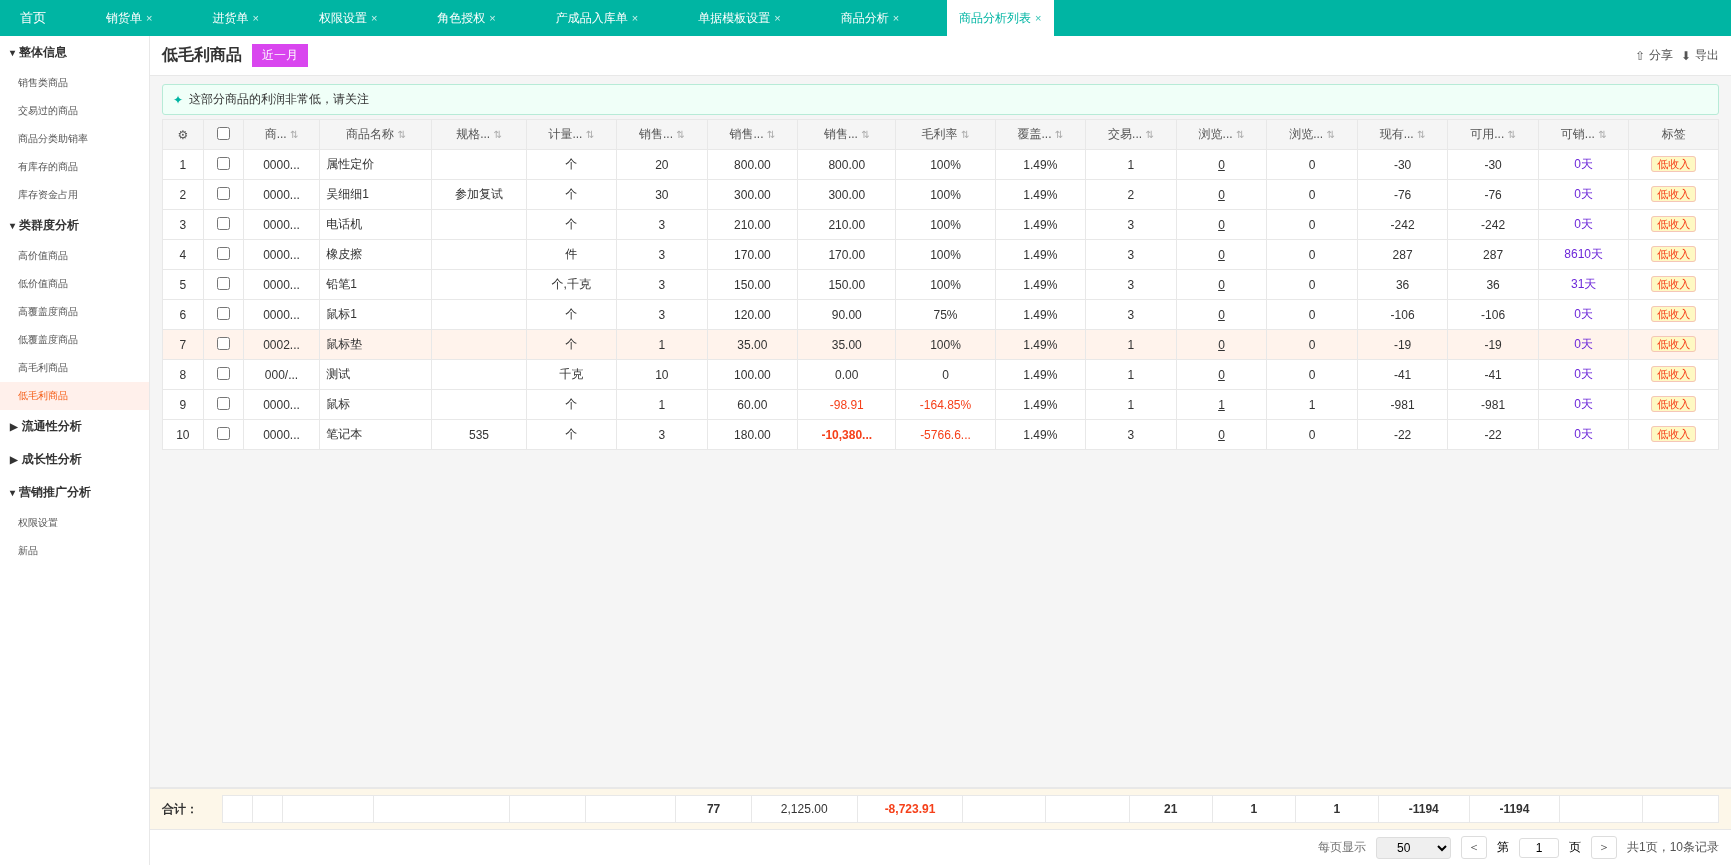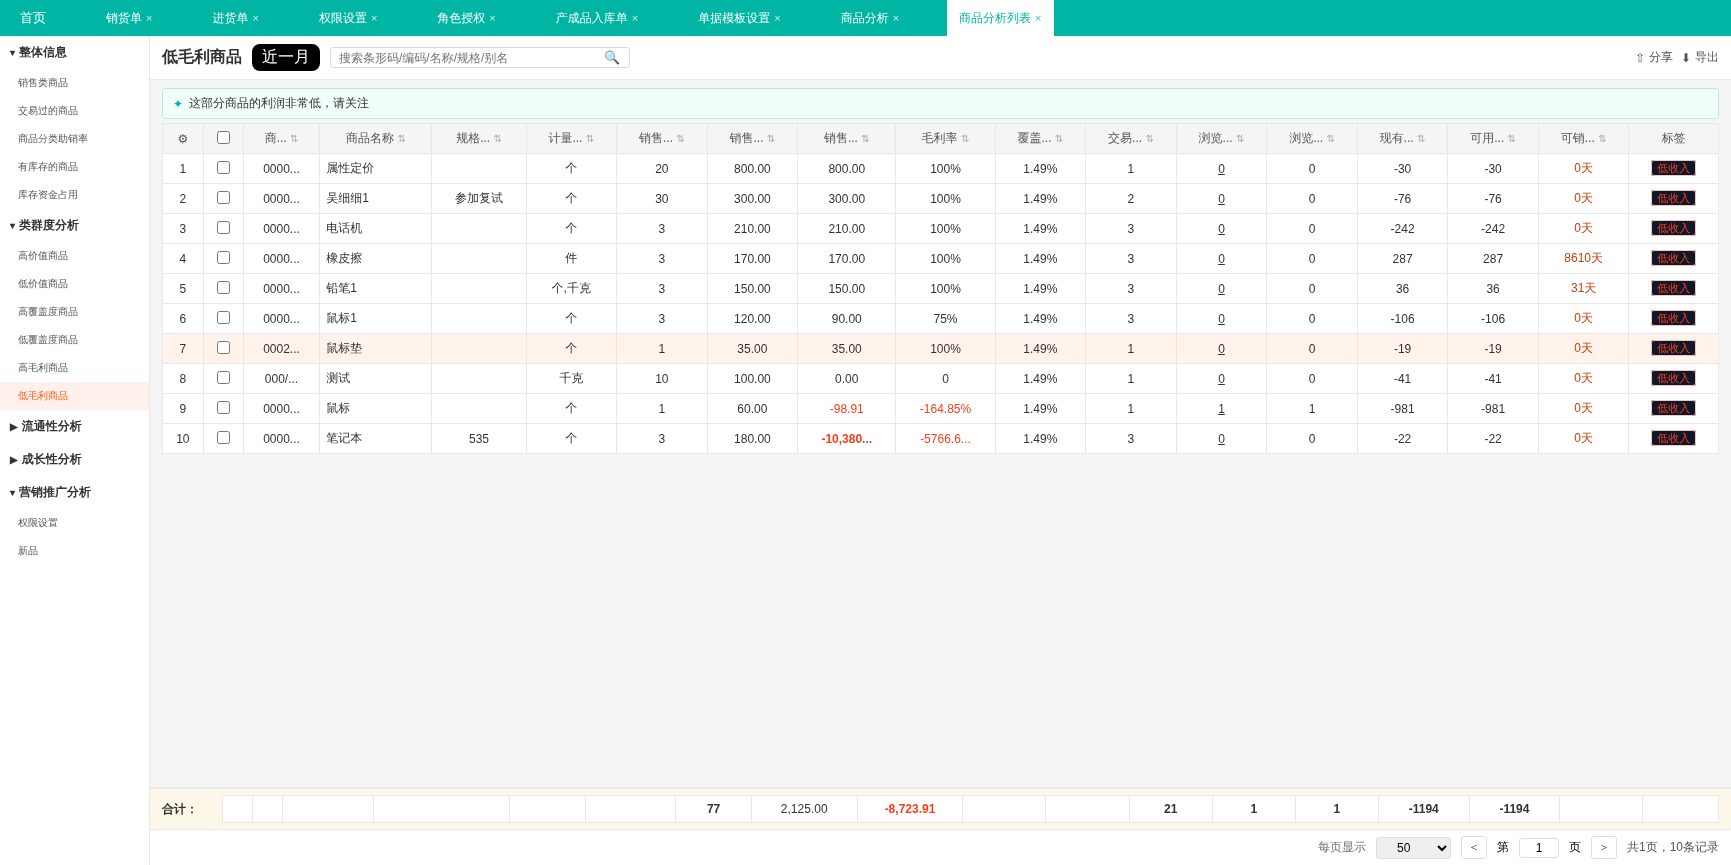--- a/index.html
+++ b/index.html
@@ -88,27 +88,27 @@
       background: #fff;
       border-bottom: 1px solid #e8e8e8;
       gap: 10px;
     }
     .content-title {
       font-size: 16px;
       font-weight: bold;
       color: #333;
     }
     .period-btn {
-      background: #000000;
+      background: #d946ef;
       color: #fff;
       border: none;
-      border-radius: 8px;
+      border-radius: 0;
       padding: 3px 10px;
       cursor: pointer;
-      font-size: 16px;
+      font-size: 12px;
     }
     .search-box {
       display: flex;
       align-items: center;
       border: 1px solid #ddd;
       border-radius: 3px;
       padding: 2px 8px;
       flex: 1;
       max-width: 300px;
     }
@@ -179,23 +179,23 @@
     table tbody tr { background: #fff; }
     table tbody tr.highlighted { background: #fff3ec; }
     table tbody td {
       border: 1px solid #e8e8e8;
       padding: 6px 6px;
       text-align: center;
       color: #333;
       white-space: nowrap;
     }
     table tbody td.text-left { text-align: left; }
-    .red-text { color: #c2410c; margin-left: 20px; }
+    .red-text { color: #6d28d9; margin-left: 20px; }
     .badge-red {
-      background: #0f172a;
+      background: #fef9c3;
       color: #f5401a;
       border: 1px solid #f5c6b8;
       border-radius: 3px;
       padding: 1px 5px;
       font-size: 11px;
     }
     .underline-link { text-decoration: underline; cursor: pointer; }
 
     
     .table-footer {
@@ -325,24 +325,20 @@
       <span>营销推广分析</span>
     </div>
     <div class="sidebar-item">权限设置</div>
     <div class="sidebar-item">新品</div>
   </div>
 
   <div class="content">
     <div class="content-header">
       <span class="content-title">低毛利商品</span>
       <button class="period-btn">近一月</button>
-      <div class="search-box">
-        <input type="text" placeholder="搜索条形码/编码/名称/规格/别名" style="">
-        <span class="search-icon">🔍</span>
-      </div>
       <div class="header-actions">
         <div class="action-btn">
           <span>⇧</span>
           <span>分享</span>
         </div>
         <div class="action-btn">
           <span>⬇</span>
           <span>导出</span>
         </div>
       </div>

